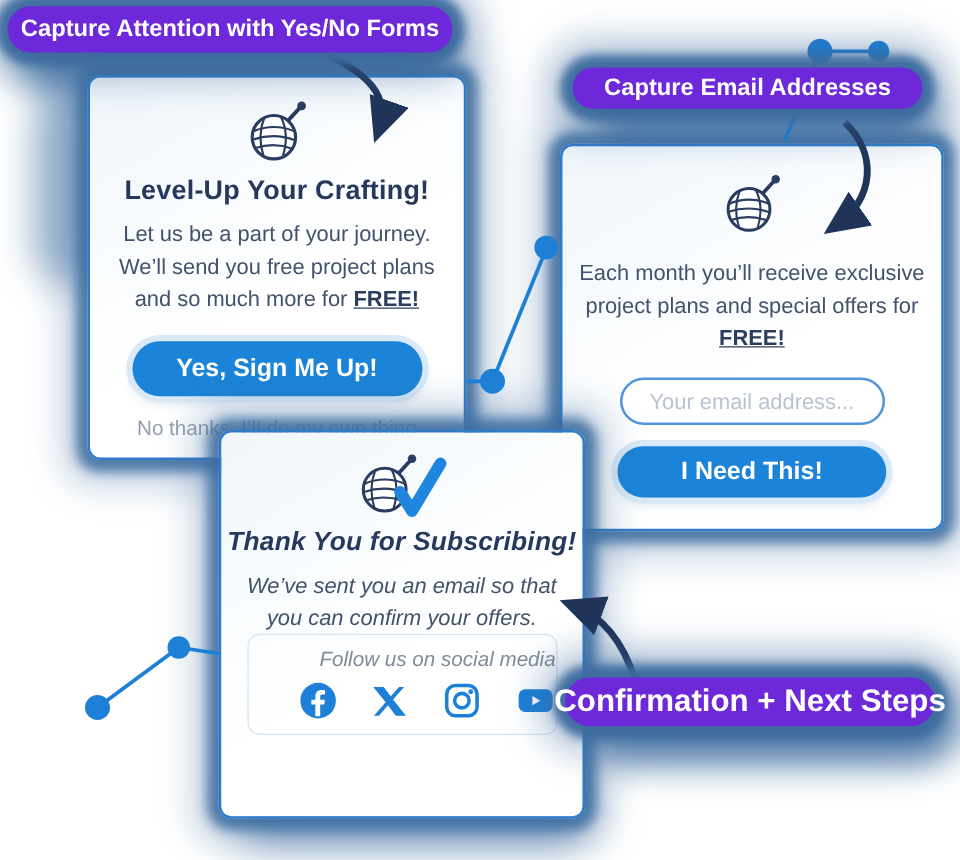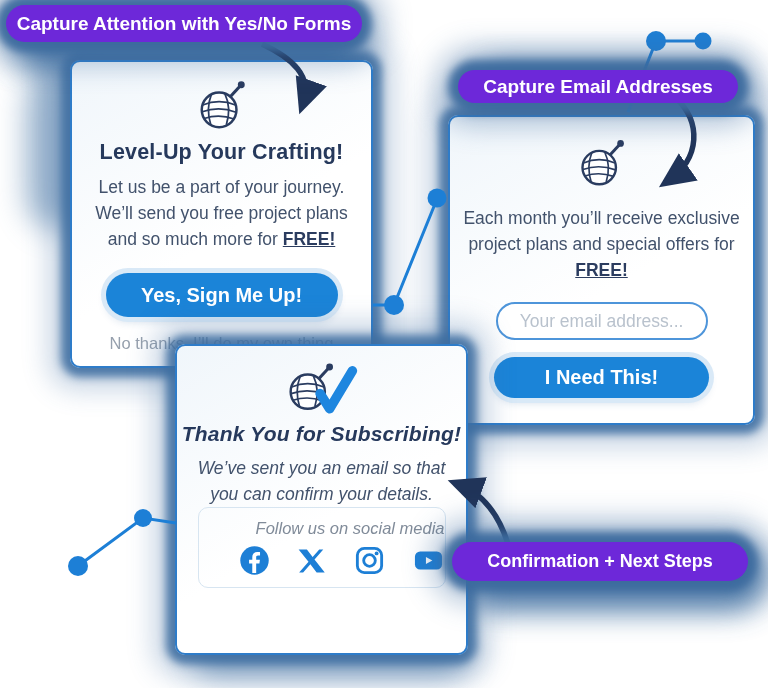--- a/index.html
+++ b/index.html
@@ -7,22 +7,22 @@
          font-family:"Liberation Sans","DejaVu Sans",sans-serif;}
 
   
   .blob{position:absolute;background:#3d6ea0;filter:blur(15px);z-index:1;border-radius:40px;}
 
   
   .pill{position:absolute;z-index:30;display:flex;align-items:center;justify-content:center;
         background:#6d28d9;color:#fff;font-weight:bold;white-space:nowrap;
         box-shadow:0 0 8px 10px rgba(60,106,158,.95),0 0 26px 24px rgba(60,106,158,.35);}
   #pill-yesno{left:6px;top:5px;width:356px;height:37px;border-radius:20px;font-size:19px;}
-  #pill-email{left:458px;top:70px;width:280px;height:33px;border-radius:17px;font-size:19px;}
-  #pill-confirm{left:452px;top:542px;width:296px;height:39px;border-radius:20px;font-size:18px;}
+  #pill-email{left:458px;top:54px;width:280px;height:33px;border-radius:17px;font-size:19px;}
+  #pill-confirm{left:452px;top:542px;width:296px;height:39px;border-radius:20px;font-size:25px;}
 
   
   .card{position:absolute;border:2px solid #2e7cc9;border-radius:10px;
         background:linear-gradient(150deg,#f0f6fb 0%,#ffffff 55%);
         box-shadow:0 0 9px 9px rgba(61,109,161,.88),0 0 26px 22px rgba(61,109,161,.28);
         display:flex;flex-direction:column;align-items:center;text-align:center;box-sizing:border-box;}
   #card-yesno{left:70px;top:60px;width:303px;height:308px;z-index:4;}
   #card-email{left:448px;top:115px;width:307px;height:310px;z-index:5;}
   #card-confirm{left:175px;top:344px;width:293px;height:311px;z-index:6;font-style:italic;}
 
@@ -109,21 +109,21 @@
         <circle cx="25" cy="35" r="18" fill="#fff" stroke-width="2.6"></circle>
         <path d="M8 30 Q25 23 42 30" stroke-width="1.8"></path>
         <path d="M7.5 37 Q25 31 42.5 37.5" stroke-width="1.8"></path>
         <path d="M9.5 44 Q25 39 40.5 44.5" stroke-width="1.8"></path>
         <path d="M17 19 Q11 34 16.5 51" stroke-width="1.8"></path>
         <path d="M31 18.5 Q38 33 32.5 50.5" stroke-width="1.8"></path>
       </g>
       <path d="M38 37 L48 53 L72 13" stroke="#1e86df" stroke-width="10" fill="none" stroke-linecap="round" stroke-linejoin="round"></path>
     </svg>
     <h2 style="font-size:21px">Thank You for Subscribing!</h2>
-    <p class="body-text" style="width:272px">We’ve sent you an email so that you can confirm your details.</p>
+    <p class="body-text" style="width:272px">We’ve sent you an email so that you can confirm your offers.</p>
     <div class="social-box">
       <div class="social-label">Follow us on social media</div>
       <div class="social-row">
         <svg width="31" height="31" viewBox="0 0 24 24">
           <circle cx="12" cy="12" r="11" fill="#1d7fd6"></circle>
           <path fill="#fff" d="M13.3 21.6v-7.2h2.5l.4-2.9h-2.9V9.6c0-.84.23-1.4 1.44-1.4h1.54V5.6c-.27-.04-1.18-.12-2.24-.12-2.22 0-3.74 1.36-3.74 3.85v2.17H7.8v2.9h2.48v7.2z"></path>
         </svg>
         <svg width="30" height="30" viewBox="0 0 24 24">
           <path fill="#1d7fd6" d="M17.8 2.8h3.2l-7 8 8.2 10.4h-6.5l-5-6.6-5.8 6.6H1.7l7.5-8.6L1.3 2.8h6.6l4.6 6 5.3-6z"></path>
         </svg>

